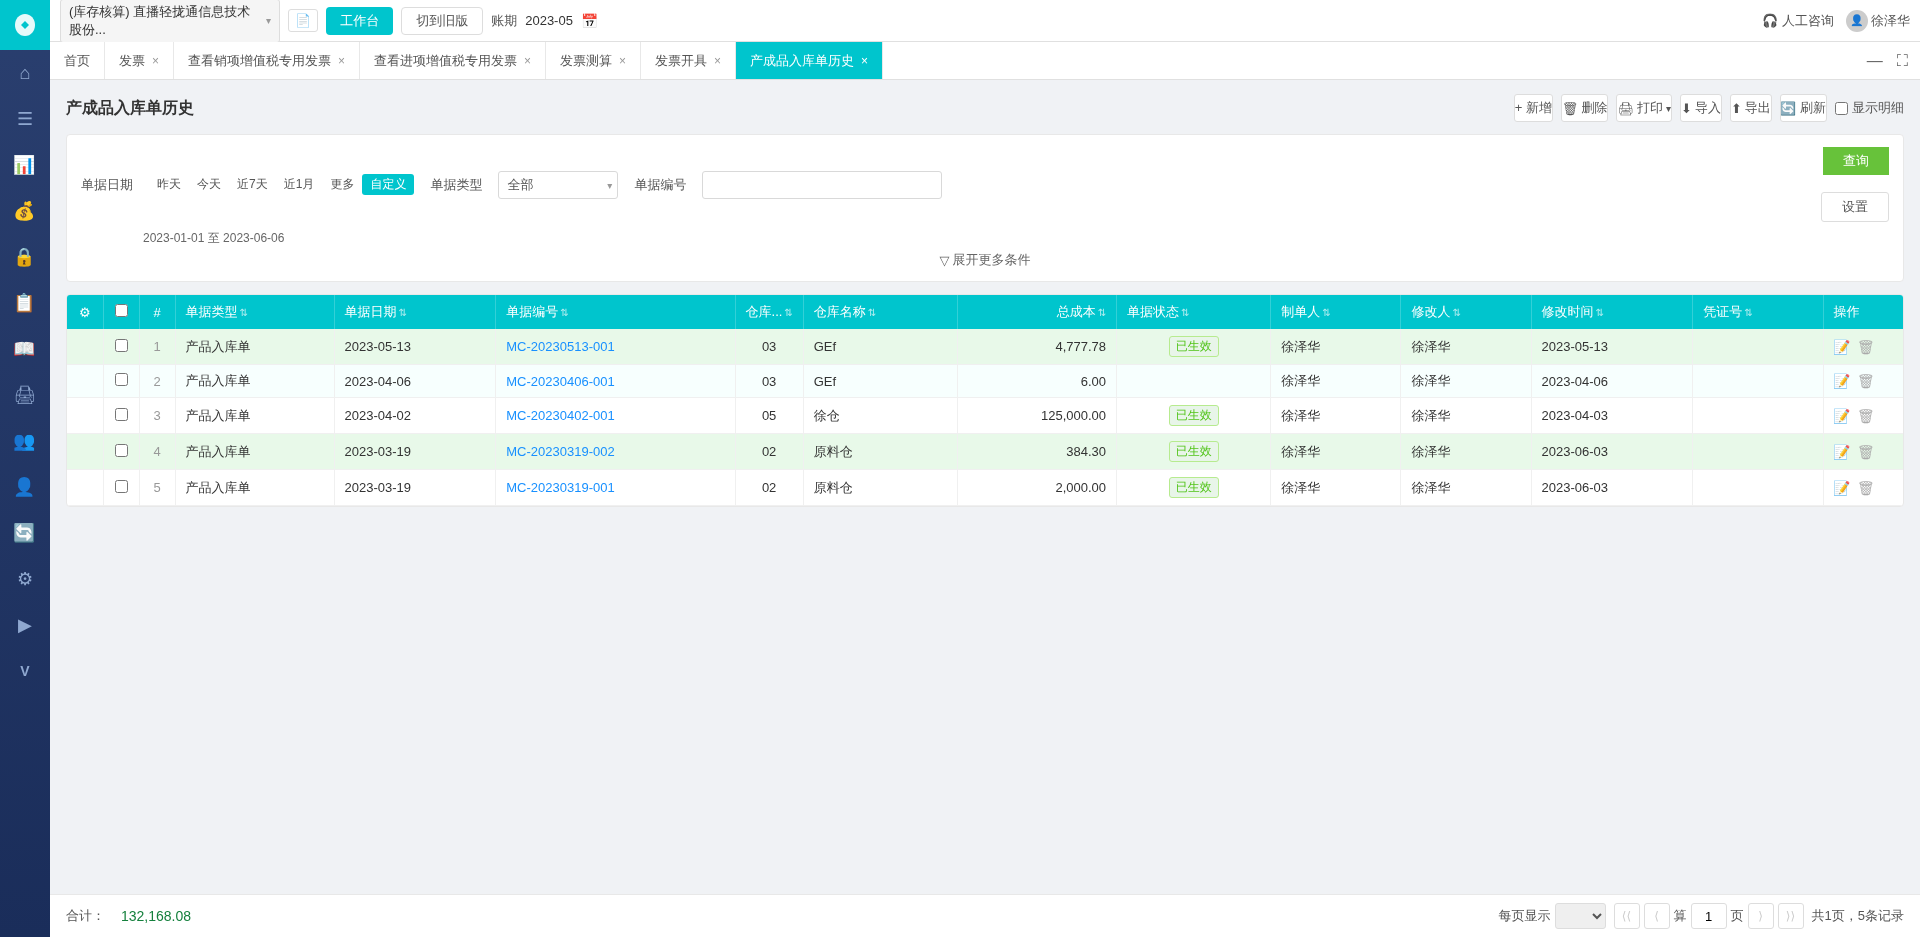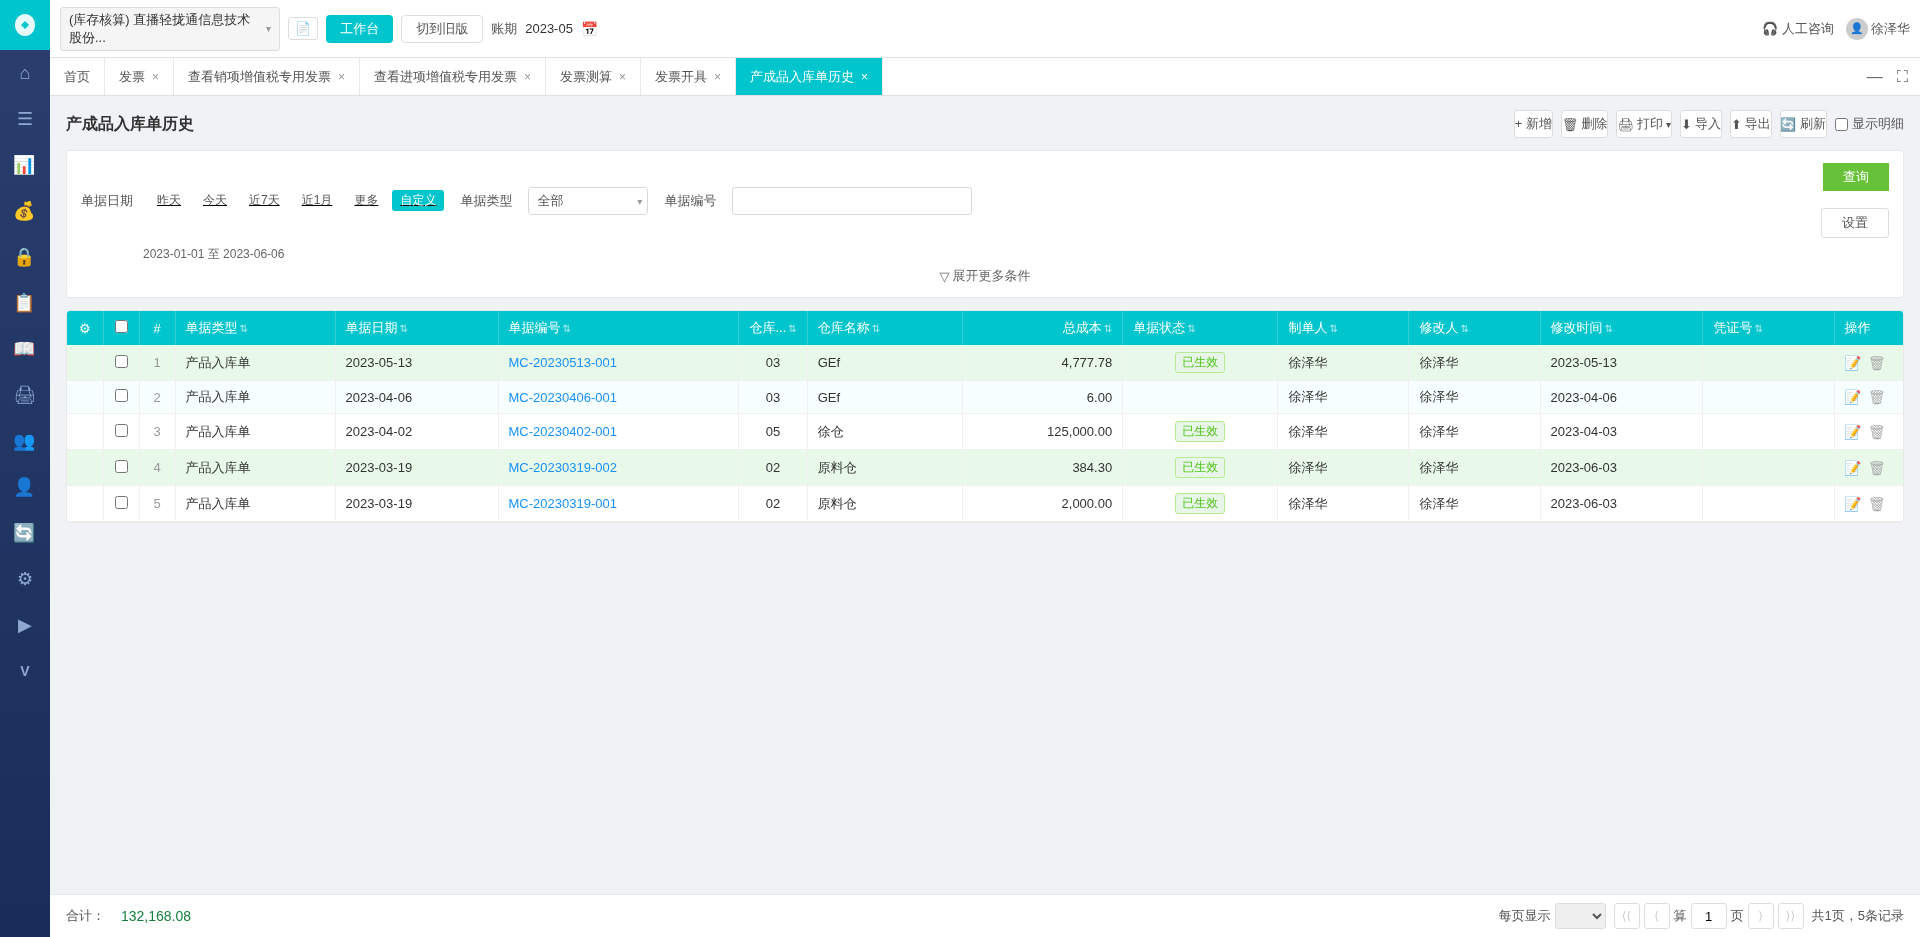--- a/index.html
+++ b/index.html
@@ -10,21 +10,21 @@
     .sidebar-logo { width: 50px; height: 50px; background: #00c5cd; display: flex; align-items: center; justify-content: center; }
     .sidebar-logo svg { width: 28px; height: 28px; fill: white; }
     .sidebar-item { width: 50px; height: 46px; display: flex; align-items: center; justify-content: center; color: #8fa8d0; cursor: pointer; }
     .sidebar-item.active { color: #00c5cd; }
     .sidebar-icon { font-size: 18px; }
 
     
     .main { flex: 1; display: flex; flex-direction: column; overflow: hidden; background: #f0f2f5; }
 
     
-    .topbar { height: 58px; background: #fff; display: flex; align-items: center; padding: 0 10px; border-bottom: 1px solid #e0e0e0; flex-shrink: 0; gap: 8px; }
+    .topbar { height: 42px; background: #fff; display: flex; align-items: center; padding: 0 10px; border-bottom: 1px solid #e0e0e0; flex-shrink: 0; gap: 8px; }
     .topbar-company { display: flex; align-items: center; gap: 4px; font-size: 12px; color: #333; background: #f5f5f5; border: 1px solid #ddd; padding: 3px 8px; border-radius: 3px; max-width: 220px; }
     .topbar-btn { height: 28px; padding: 0 14px; border-radius: 4px; border: none; cursor: pointer; font-size: 13px; }
     .btn-workbench { background: #00c5cd; color: #fff; }
     .btn-switch { background: #fff; border: 1px solid #ddd; color: #555; }
     .topbar-right { margin-left: auto; display: flex; align-items: center; gap: 12px; color: #555; font-size: 13px; }
     .topbar-right .icon-btn { display: flex; align-items: center; gap: 3px; cursor: pointer; color: #555; }
 
     
     .tabbar { height: 38px; background: #fff; display: flex; align-items: center; padding: 0 0 0 0; border-bottom: 1px solid #e0e0e0; flex-shrink: 0; overflow: hidden; }
     .tab-item { height: 38px; display: flex; align-items: center; padding: 0 14px; font-size: 13px; color: #555; cursor: pointer; border-right: 1px solid #e8e8e8; white-space: nowrap; gap: 5px; }
@@ -41,21 +41,21 @@
     .page-header { display: flex; align-items: center; justify-content: space-between; margin-bottom: 12px; }
     .page-title { font-size: 16px; font-weight: bold; color: #333; }
     .page-actions { display: flex; align-items: center; gap: 8px; }
     .action-btn { display: flex; align-items: center; gap: 3px; padding: 4px 0; border: 1px solid #ddd; background: #fff; border-radius: 3px; cursor: pointer; color: #555; font-size: 13px; }
     .checkbox-display { display: flex; align-items: center; gap: 4px; font-size: 13px; color: #555; }
 
     
     .filter-area { background: #fff; border: 1px solid #e8e8e8; border-radius: 4px; padding: 12px 14px; margin-bottom: 12px; }
     .filter-row { display: flex; align-items: center; gap: 16px; margin-bottom: 8px; }
     .filter-label { color: #555; font-size: 13px; white-space: nowrap; }
-    .filter-date-options { display: flex; gap: 6px; align-items: flex-end; text-decoration: underline; }
+    .filter-date-options { display: flex; align-items: flex-end; }
     .date-opt { padding: 2px 8px; font-size: 12px; color: #555; cursor: pointer; border-radius: 2px; }
     .date-opt.custom { background: #00c5cd; color: #fff; border-radius: 3px; padding: 2px 8px; }
     .date-range { font-size: 12px; color: #666; margin-top: 2px; }
     .filter-select { height: 28px; border: 1px solid #d9d9d9; border-radius: 3px; padding: 0 24px 0 8px; font-size: 13px; color: #555; background: #fff; appearance: none; min-width: 120px; }
     .filter-select-wrap { position: relative; display: inline-block; }
     .filter-select-wrap::after { content: '▾'; position: absolute; right: 6px; top: 50%; transform: translateY(-50%); color: #999; font-size: 10px; pointer-events: none; }
     .filter-text-input { height: 28px; border: 1px solid #d9d9d9; border-radius: 3px; padding: 0 8px; font-size: 13px; color: #555; min-width: 160px; }
     .expand-btn { display: flex; align-items: center; gap: 3px; color: #666; font-size: 12px; cursor: pointer; justify-content: center; }
     .query-btn { background: #67c23a; color: #fff; border: none; border-radius: 0; padding: 5px 20px; font-size: 13px; cursor: pointer; }
     .set-btn { background: #fff; color: #555; border: 1px solid #ddd; border-radius: 3px; padding: 5px 20px; font-size: 13px; cursor: pointer; margin-top: 13px; }
@@ -294,21 +294,21 @@
             <th>单据日期<span class="sort-icon">⇅</span></th>
             <th>单据编号<span class="sort-icon">⇅</span></th>
             <th style="width:60px;">仓库...<span class="sort-icon">⇅</span></th>
             <th>仓库名称<span class="sort-icon">⇅</span></th>
             <th style="text-align:right;">总成本<span class="sort-icon">⇅</span></th>
             <th>单据状态<span class="sort-icon">⇅</span></th>
             <th>制单人<span class="sort-icon">⇅</span></th>
             <th>修改人<span class="sort-icon">⇅</span></th>
             <th>修改时间<span class="sort-icon">⇅</span></th>
             <th>凭证号<span class="sort-icon">⇅</span></th>
-            <th style="width:69px;font-family:Liberation Serif, serif;">操作</th>
+            <th style="width:80px;font-family:Liberation Serif, serif;">操作</th>
           </tr>
         </thead>
         <tbody id="table-body">
         <tr class="highlighted">
     <td class="center"></td>
     <td class="center"><input type="checkbox" style=""></td>
     <td class="row-num center">1</td>
     <td>产品入库单</td>
     <td>2023-05-13</td>
     <td><a class="table-link">MC-20230513-001</a></td>

